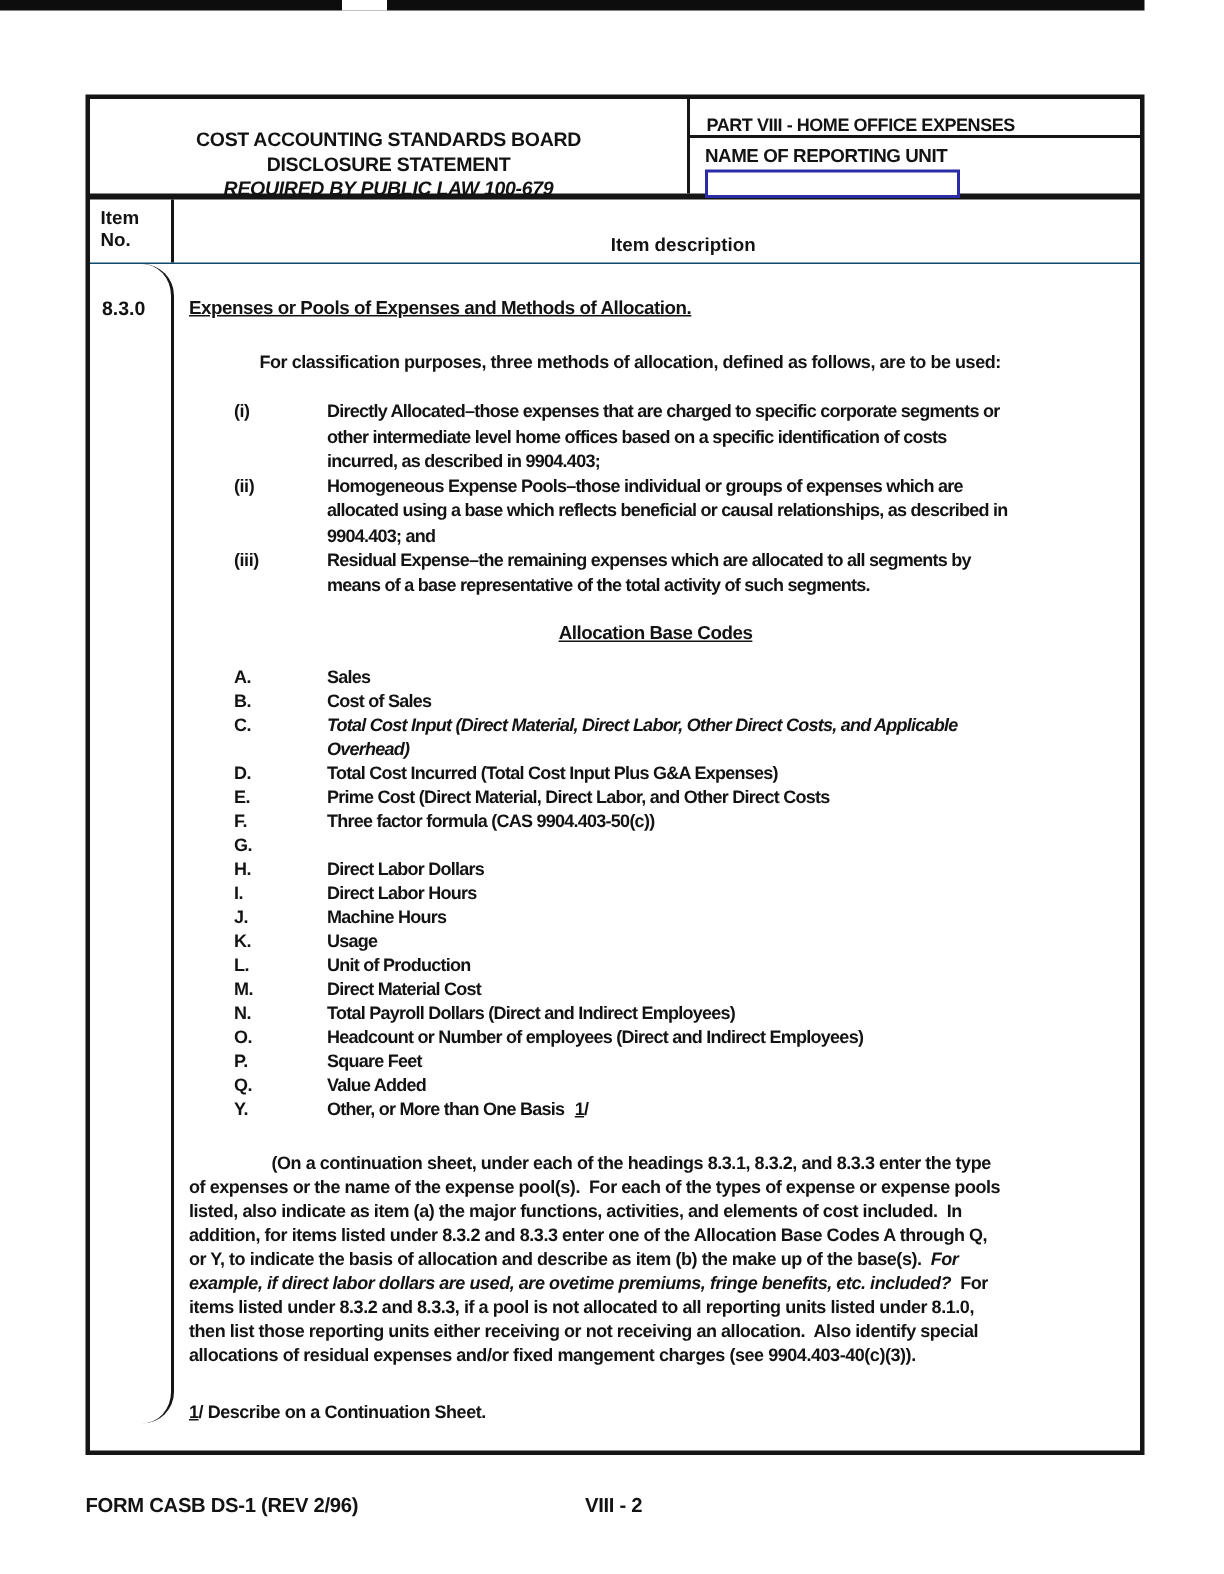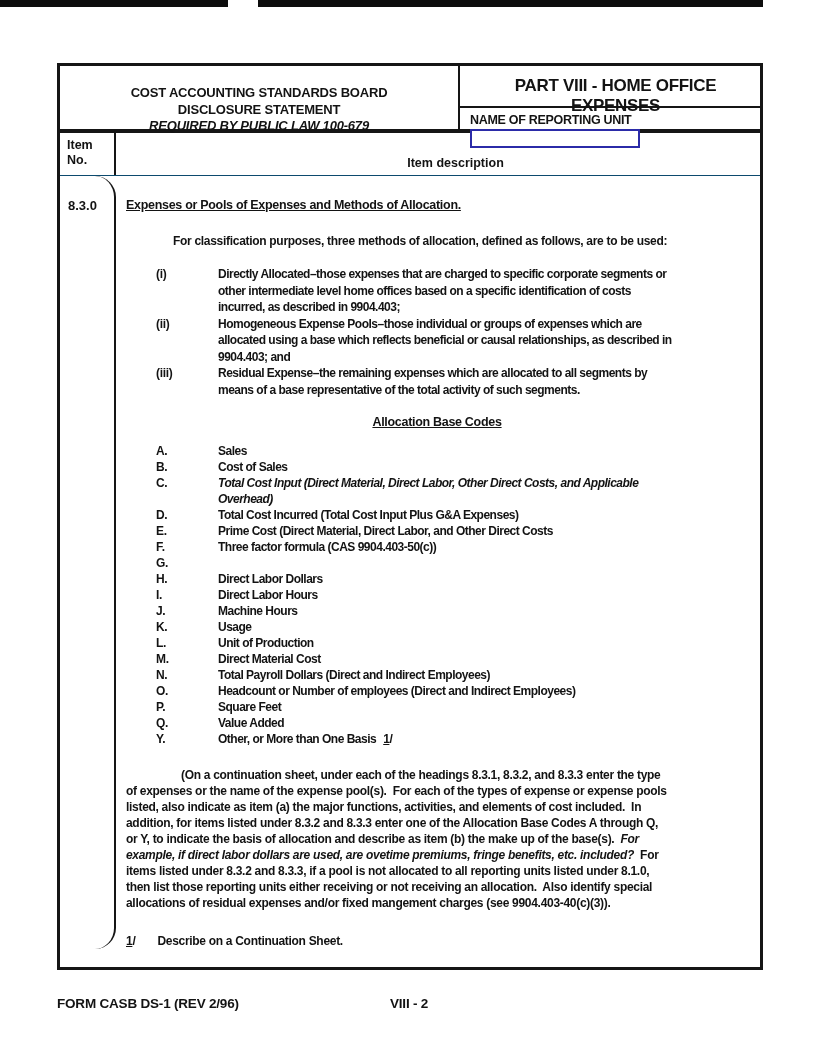--- a/index.html
+++ b/index.html
@@ -19,21 +19,21 @@
 
   
   .hdr-row { display:flex; height:67px; border-bottom:4px solid #151515; }
   .hdr-left {
     width:400px; border-right:2px solid #151515; text-align:center;
     padding-top:19px; font-size:13px; line-height:16.5px; letter-spacing:-0.2px;
   }
   .hdr-right { flex:1; display:flex; flex-direction:column; }
   .part-cell {
     height:42px; border-bottom:2px solid #151515; padding:10px 0 0 11px;
-    font-size:17px; letter-spacing:-0.3px;text-align:center;
+    font-size:12px; letter-spacing:-0.3px;
   }
   .unit-cell { flex:1; padding:5px 0 16px 10px; font-size:12.5px; letter-spacing:-0.3px; }
   .unit-box {
     margin-top:2px; width:170px; height:19px; border:2px solid var(--accent, #2b2ba8);
     background:#fff; font-size:12px; line-height:15px; padding:0 4px;
   }
 
   
   .colhdr-row { display:flex; height:43px; border-bottom:1px solid #0c4a6e; }
   .col-no {
@@ -57,21 +57,21 @@
   .codes-heading { text-align:center; margin-top:16px; }
   .codes { margin:13px 0 0 30px; line-height:16px; }
   .crow { display:flex; }
   .cletter { width:62px; flex:none; }
   .ctext { white-space:pre; letter-spacing:-0.5px; }
   .ref { margin-left:7px; }
   .italic { font-style:italic; }
   .u { text-decoration:underline; }
   .cont { margin-top:20px; white-space:pre; text-indent:55px; line-height:16px; }
   .footnote { margin-top:22px; }
-  .fn-text { margin-left:22px; }
+  .fn-text { margin-left:3px; }
 
   .footer { position:absolute; left:57px; top:996px; width:706px; font-size:13.5px; letter-spacing:-0.2px; }
   .pageno { position:absolute; left:333px; top:0; }
 </style>
 </head>
 <body>
 
 <div class="page">
   <div class="scan-strip"></div>
 

